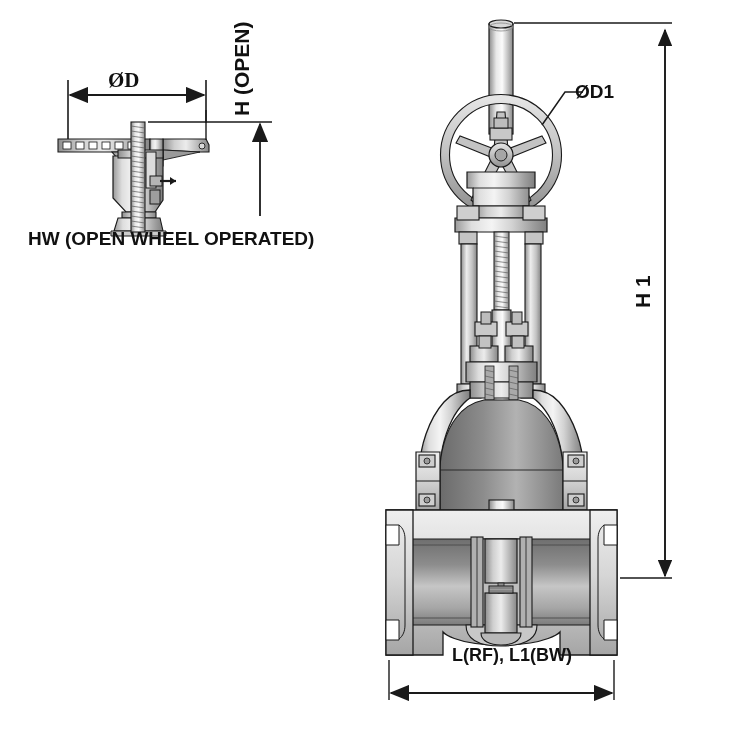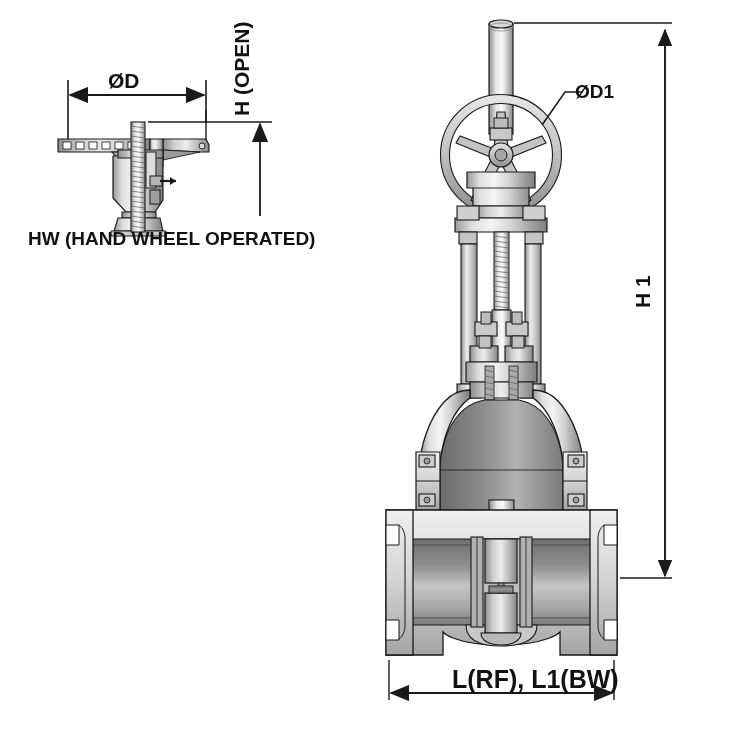--- a/index.html
+++ b/index.html
@@ -22,27 +22,27 @@
     height: 740px;
   }
   .dim-label {
     position: absolute;
     font-family: "Liberation Sans", sans-serif;
     font-weight: 600;
     color: #111111;
     white-space: nowrap;
     line-height: 1;
   }
-  #label-od        { left: 108px; top: 70px;  font-size: 21px; }
+  #label-od        { left: 108px; top: 70px;  font-size: 21px; font-family: Liberation Serif, serif; }
   #label-od1       { left: 575px; top: 82px;  font-size: 19px; }
   #label-h-open    { left: 231px; top: 116px; font-size: 21px;
                      transform: rotate(-90deg); transform-origin: left top; }
   #label-h1        { left: 632px; top: 308px; font-size: 21px;
                      transform: rotate(-90deg); transform-origin: left top; }
-  #label-l         { left: 452px; top: 667px; font-size: 25px; text-align: center; }
+  #label-l         { left: 452px; top: 646px; font-size: 18px; text-align: center; }
   #label-hw-caption{ left: 28px;  top: 229px; font-size: 19px; }
 </style>
 </head>
 <body>
 
 <svg id="drawing-canvas" viewBox="0 0 737 740" xmlns="http://www.w3.org/2000/svg">
   <defs>
 
     <linearGradient id="gMetalH" x1="0" y1="0" x2="1" y2="0">
       <stop offset="0" stop-color="#9a9a9a"></stop>
@@ -399,13 +399,13 @@
 <div class="dim-label" id="label-od">ØD</div>
 
 <div class="dim-label" id="label-od1">ØD1</div>
 
 <div class="dim-label" id="label-h-open">H (OPEN)</div>
 
 <div class="dim-label" id="label-h1">H 1</div>
 
 <div class="dim-label" id="label-l">L(RF), L1(BW)</div>
 
-<div class="dim-label" id="label-hw-caption">HW (HAND WHEEL OPERATED)</div>
+<div class="dim-label" id="label-hw-caption">HW (OPEN WHEEL OPERATED)</div>
 
 </body></html>

